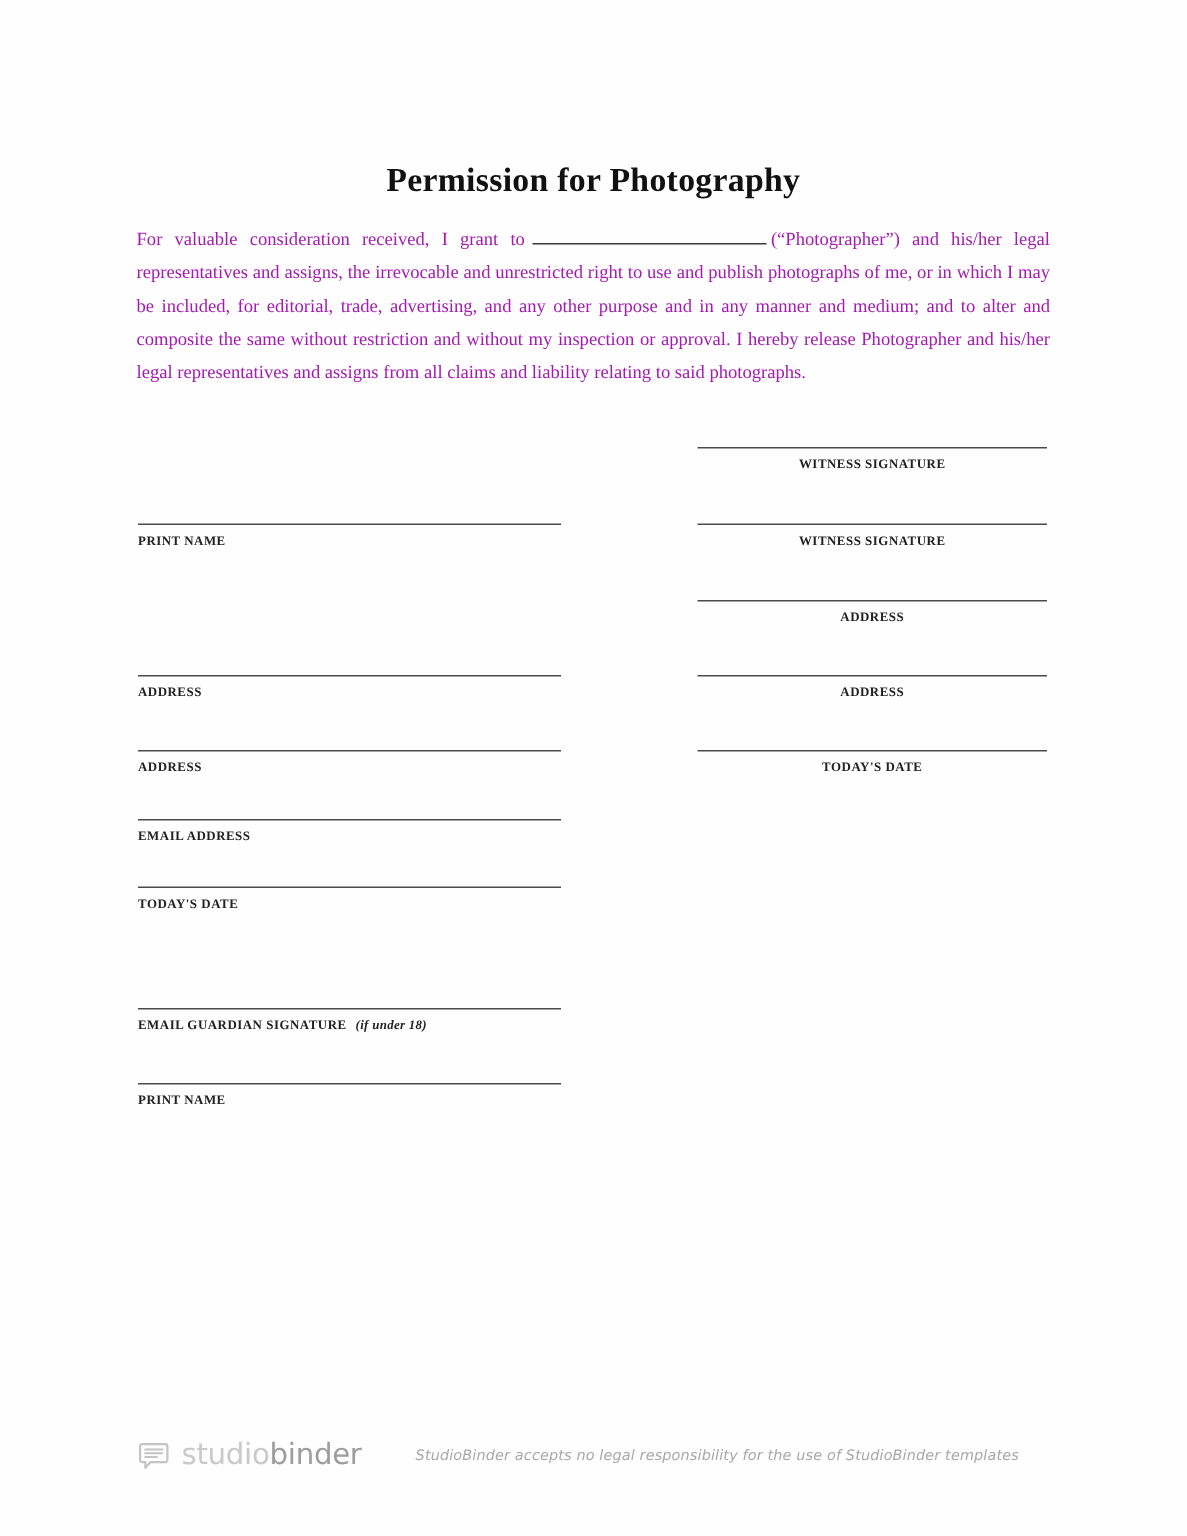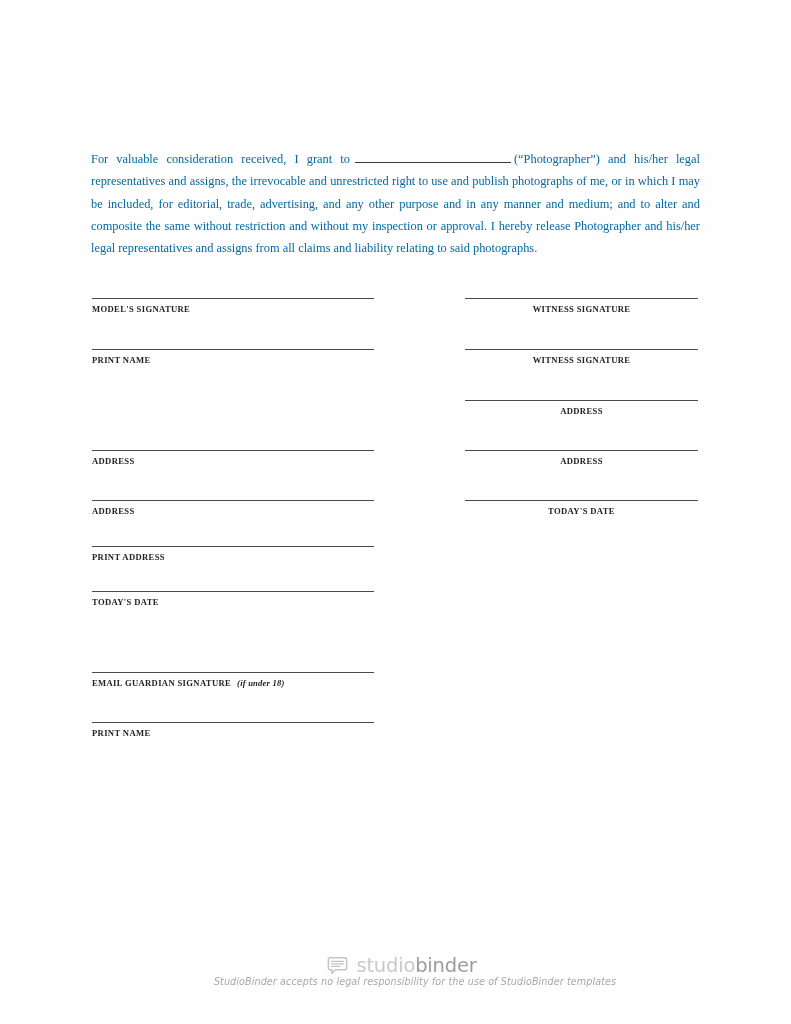--- a/index.html
+++ b/index.html
@@ -41,21 +41,21 @@
   
   .body-block {
     position: absolute;
     left: 91px;
     top: 148px;
     width: 609px;
     font-size: 12.4px;
     line-height: 22.3px;
     text-align: justify;
     text-justify: inter-word;
-    color: #0369a1;
+    color: #a21caf;
   }
   .body-block .blank-line {
     display: inline-block;
     width: 156px;
     border-bottom: 1px solid #3a3a3a;
     height: 11px;
     margin: 0 3px 0 5px;
     vertical-align: baseline;
   }
 
@@ -95,21 +95,20 @@
 
   
   .footer {
     position: absolute;
     left: 92px;
     top: 955px;
     width: 620px;
     height: 30px;
     display: flex;
     align-items: center;
-    flex-direction: column;
   }
   .brand {
     display: flex;
     align-items: center;
     gap: 8px;
   }
   .brand-icon {
     width: 21px;
     height: 21px;
     display: block;
@@ -118,65 +117,62 @@
     font-family: "DejaVu Sans", "Liberation Sans", sans-serif;
     font-size: 19.5px;
     letter-spacing: -0.2px;
     line-height: 1;
     white-space: nowrap;
   }
   .brand-text .word-studio { color: #c9c9c9; }
   .brand-text .word-binder { color: #9d9d9d; }
 
   .disclaimer {
-    margin-left: 26px;
+    margin-left: 36px;
     font-family: "DejaVu Sans", "Liberation Sans", sans-serif;
     font-style: italic;
     font-size: 9.6px;
     color: #a8a8a8;
     letter-spacing: 0.1px;
     white-space: nowrap;
   }
 </style>
 </head>
 <body>
 
 <div class="page">
 
+  <h1 class="doc-title">Permission for Photography</h1>
 
   <div class="body-block">
     <span>For valuable consideration received, I grant to</span><span class="blank-line"></span><span>(“Photographer”) and his/her legal representatives and assigns, the irrevocable and unrestricted right to use and publish photographs of me, or in which I may be included, for editorial, trade, advertising, and any other purpose and in any manner and medium; and to alter and composite the same without restriction and without my inspection or approval. I hereby release Photographer and his/her legal representatives and assigns from all claims and liability relating to said photographs.</span>
   </div>
 
   <div class="fields">
 
-    <div class="field col-left" style="top:298px;">
-      <div class="rule"></div>
-      <div class="field-label">MODEL'S SIGNATURE</div>
-    </div>
 
     <div class="field col-left" style="top:349px;">
       <div class="rule"></div>
       <div class="field-label">PRINT NAME</div>
     </div>
 
 
     <div class="field col-left" style="top:450px;">
       <div class="rule"></div>
       <div class="field-label">ADDRESS</div>
     </div>
 
     <div class="field col-left" style="top:500px;">
       <div class="rule"></div>
       <div class="field-label">ADDRESS</div>
     </div>
 
     <div class="field col-left" style="top:546px;">
       <div class="rule"></div>
-      <div class="field-label">PRINT ADDRESS</div>
+      <div class="field-label">EMAIL ADDRESS</div>
     </div>
 
     <div class="field col-left" style="top:591px;">
       <div class="rule"></div>
       <div class="field-label">TODAY'S DATE</div>
     </div>
 
     <div class="field col-left" style="top:672px;">
       <div class="rule"></div>
       <div class="field-label"><span>EMAIL GUARDIAN  SIGNATURE</span><span class="note" style="margin-left:6px;margin-top:32px;">(if under 18)</span></div>

